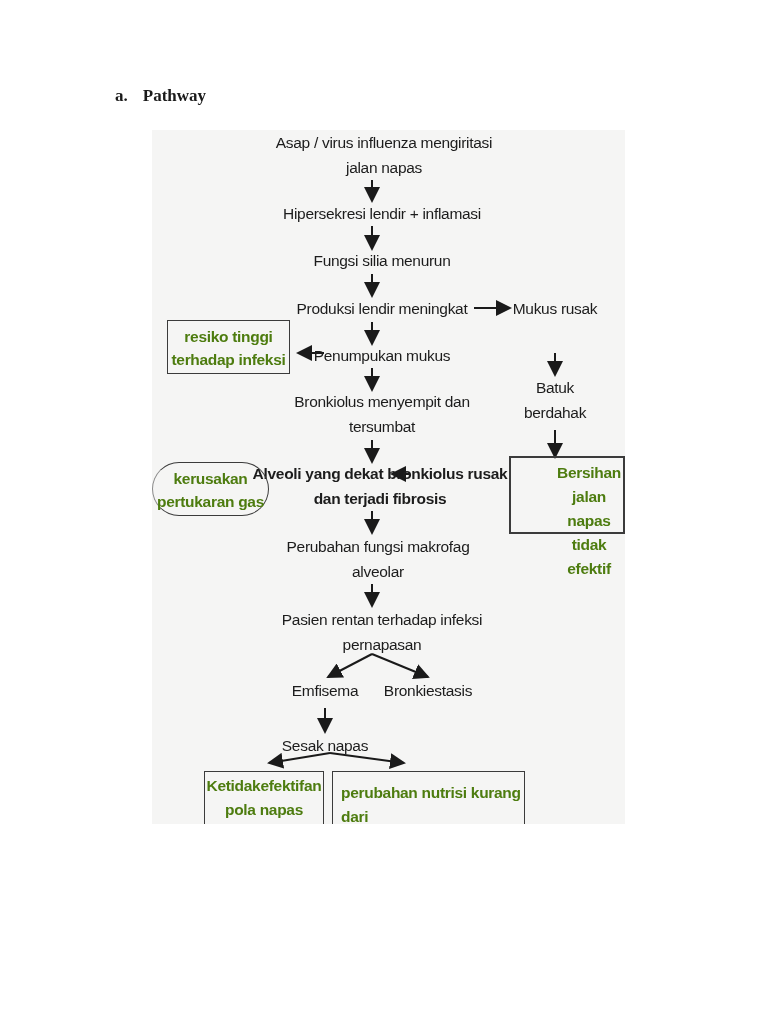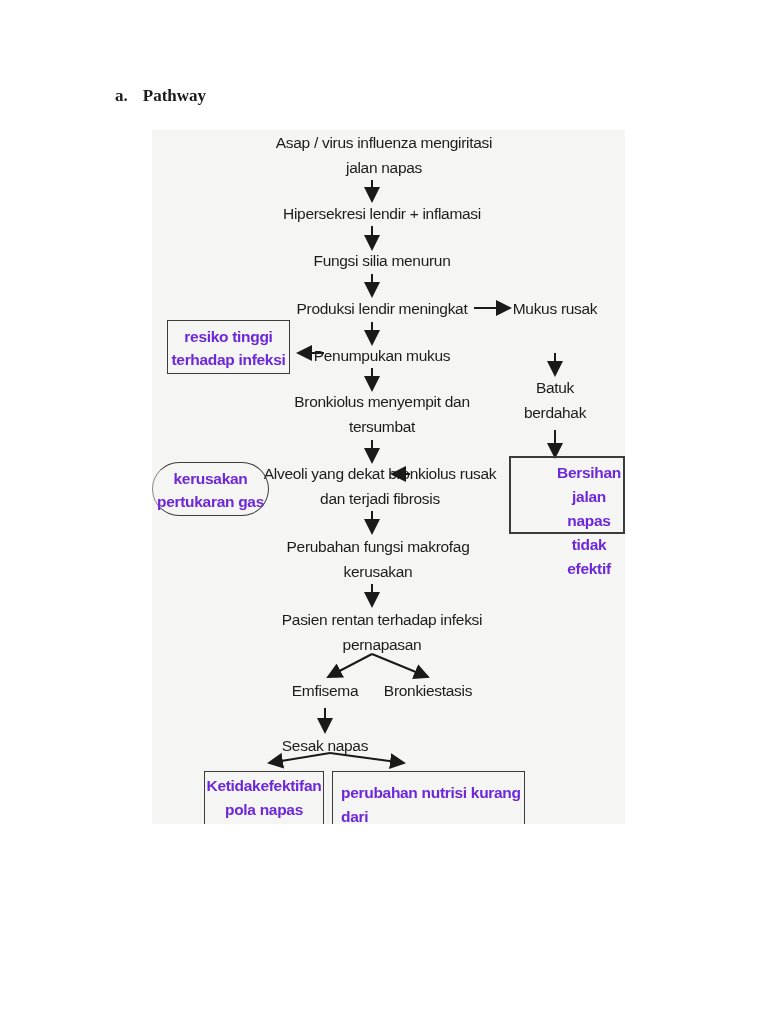--- a/index.html
+++ b/index.html
@@ -16,37 +16,37 @@
     position:absolute;left:120px;top:130px;width:473px;height:694px;
     background:#f5f5f4;overflow:hidden;margin-left:32px;
   }
   .node{
     position:absolute;text-align:center;white-space:pre-line;
     font-size:15.5px;line-height:25px;letter-spacing:-0.3px;color:#1c1c1c;
   }
   .arrow-layer{position:absolute;left:0;top:0;width:473px;height:694px;pointer-events:none;}
   .dbox{
     position:absolute;border:1.6px solid #3b3b3b;background:transparent;
-    font-size:15.5px;font-weight:bold;line-height:23px;letter-spacing:-0.3px;color:#6d28d9;
+    font-size:15.5px;font-weight:bold;line-height:23px;letter-spacing:-0.3px;color:#4d7c0f;
     text-align:center;white-space:pre-line;box-sizing:border-box;padding-top:4px;
   }
   .box-resiko{left:15px;top:190px;width:123px;height:54px;}
   .box-kerusakan{left:0px;top:332px;width:117px;height:54px;border-left-color:#8a8a8a;border-radius:27px;}
   .box-bersihan{left:357px;top:326px;width:116px;height:78px;border-width:2px;line-height:24px;padding-top:3px;padding-left:44px;}
   .box-ketidak{left:52px;top:641px;width:120px;height:70px;line-height:24px;padding-top:2px;}
   .box-nutrisi{left:180px;top:641px;width:193px;height:70px;line-height:24px;padding-top:9px;text-align:left;padding-left:8px;}
   
   .n-asap{left:92px;top:0px;width:280px;}
   .n-hiper{left:90px;top:71px;width:280px;}
   .n-fungsi{left:90px;top:118px;width:280px;}
   .n-produksi{left:90px;top:166px;width:280px;}
   .n-mukus{left:333px;top:166px;width:140px;}
   .n-penumpukan{left:90px;top:213px;width:280px;}
   .n-bronkiolus{left:90px;top:259px;width:280px;}
-  .n-alveoli{left:78px;top:331px;width:300px;}
+  .n-alveoli{left:78px;top:331px;width:300px;font-weight:bold;}
   .n-batuk{left:333px;top:245px;width:140px;}
   .n-perubahan{left:86px;top:404px;width:280px;}
   .n-pasien{left:90px;top:477px;width:280px;}
   .n-emfisema{left:103px;top:548px;width:140px;}
   .n-bronkiestasis{left:206px;top:548px;width:140px;}
   .n-sesak{left:103px;top:603px;width:140px;}
 </style>
 </head>
 <body>
 
@@ -92,21 +92,21 @@
   <div class="node n-produksi">Produksi lendir meningkat</div>
   <div class="node n-mukus">Mukus rusak</div>
   <div class="node n-penumpukan">Penumpukan mukus</div>
   <div class="node n-bronkiolus">Bronkiolus menyempit dan
 tersumbat</div>
   <div class="node n-alveoli">Alveoli yang dekat bronkiolus rusak
 dan terjadi fibrosis</div>
   <div class="node n-batuk">Batuk
 berdahak</div>
   <div class="node n-perubahan">Perubahan fungsi makrofag
-kerusakan</div>
+alveolar</div>
   <div class="node n-pasien">Pasien rentan terhadap infeksi
 pernapasan</div>
   <div class="node n-emfisema">Emfisema</div>
   <div class="node n-bronkiestasis">Bronkiestasis</div>
   <div class="node n-sesak">Sesak napas</div>
 
   <div class="dbox box-resiko">resiko tinggi
 terhadap infeksi</div>
   <div class="dbox box-kerusakan">kerusakan
 pertukaran gas</div>

